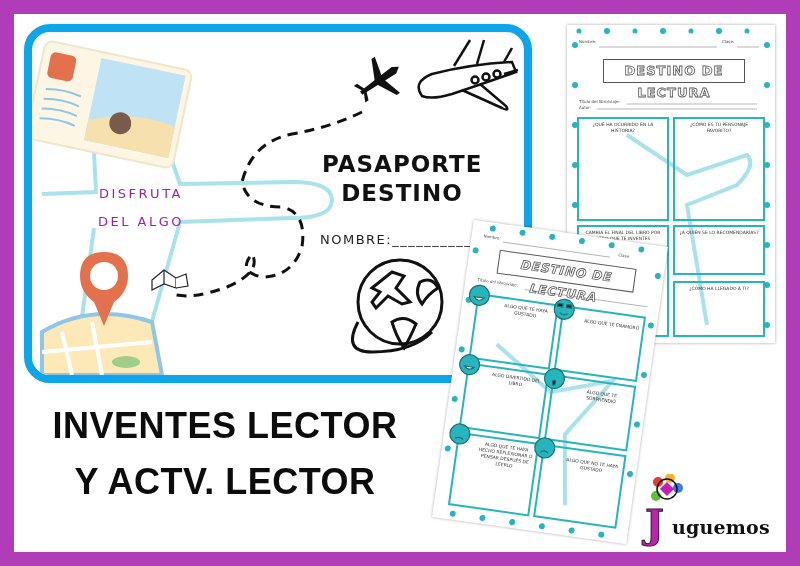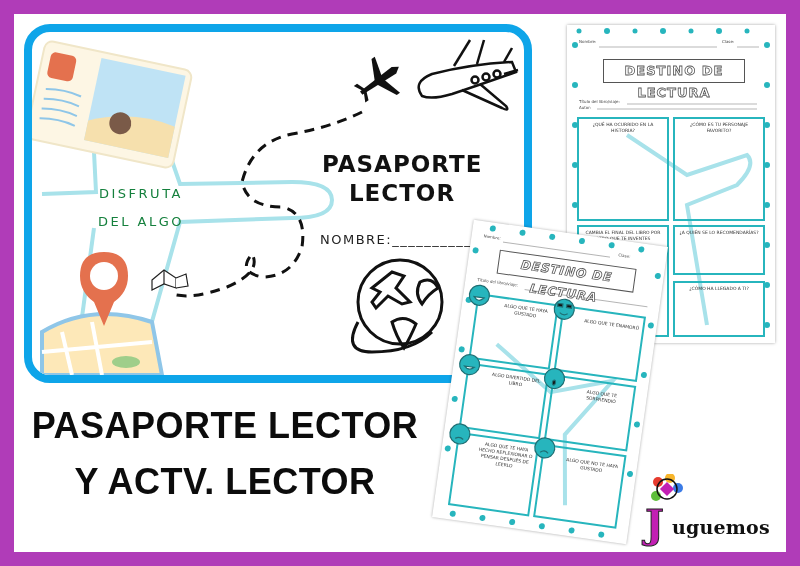--- a/index.html
+++ b/index.html
@@ -1,21 +1,21 @@
 <!DOCTYPE html>
 <html><head>
 <meta charset="utf-8">
 <style>
   html,body{margin:0;padding:0;}
   body{width:800px;height:566px;overflow:hidden;background:#b03cb8;font-family:"Liberation Sans",sans-serif;position:relative;}
   .frame{position:absolute;left:14px;top:14px;width:772px;height:538px;background:#fff;}
   .passport{position:absolute;left:24px;top:24px;width:492px;height:343px;border:8px solid #0ea5e9;border-radius:26px;background:#fff;overflow:hidden;}
   .passport svg{position:absolute;left:0;top:0;}
   .pp-title{position:absolute;left:290px;top:118px;width:160px;text-align:center;font-family:"DejaVu Sans",sans-serif;font-weight:bold;font-size:23px;line-height:29px;color:#111;letter-spacing:1px;}
-  .pp-enjoy{position:absolute;left:44px;top:148px;width:130px;text-align:center;font-family:"DejaVu Sans",sans-serif;font-size:13px;line-height:28px;color:#15803d;letter-spacing:2.5px;}
+  .pp-enjoy{position:absolute;left:44px;top:148px;width:130px;text-align:center;font-family:"DejaVu Sans",sans-serif;font-size:13px;line-height:28px;color:#a21caf;letter-spacing:2.5px;}
   .pp-name{position:absolute;left:288px;top:200px;font-family:"DejaVu Sans",sans-serif;font-size:13px;color:#222;letter-spacing:1.5px;white-space:nowrap;}
   .headline{position:absolute;left:20px;top:398px;width:410px;text-align:center;font-family:"Liberation Sans",sans-serif;font-weight:900;font-size:36px;line-height:56px;color:#0c0c0c;letter-spacing:0.5px;}
   .sheet{position:absolute;background:#fff;box-shadow:0 0 3px rgba(0,0,0,0.35);overflow:hidden;}
   .sheet svg{position:absolute;left:0;top:0;}
   .banner{position:absolute;border:1.5px solid #555;background:#fff;font-family:"DejaVu Sans",sans-serif;font-weight:bold;color:#fff;-webkit-text-stroke:0.8px #555;text-align:center;letter-spacing:1px;}
   .tiny{position:absolute;font-family:"DejaVu Sans",sans-serif;font-size:4.5px;color:#333;text-transform:uppercase;line-height:6px;text-align:center;}
   .tinyl{position:absolute;font-family:"DejaVu Sans",sans-serif;font-size:4px;color:#444;white-space:nowrap;}
   .box{position:absolute;border:2.5px solid #27b5bd;}
   .logo{position:absolute;left:644px;top:474px;width:140px;height:76px;}
   .logo-text{position:absolute;left:662px;top:508px;font-family:"DejaVu Serif",serif;font-weight:bold;font-size:19px;color:#111;letter-spacing:0.2px;text-align:right;}
@@ -86,31 +86,31 @@
     <g>
       <path d="M10 300 Q60 270 120 290 L130 343 L10 343 Z" fill="#fde8b8" stroke="#8fc6e8" stroke-width="4"></path>
       <path d="M30 300 L40 343 M60 290 L70 343 M10 320 L120 310" stroke="#fff" stroke-width="4"></path>
       <ellipse cx="94" cy="330" rx="14" ry="6" fill="#9fce8a"></ellipse>
       <path d="M62 270 Q48 260 48 244 Q48 220 72 220 Q96 220 96 244 Q96 260 82 270 L72 294 Z" fill="#e4714e"></path>
       <circle cx="72" cy="244" r="14" fill="#fff"></circle>
     </g>
   </svg>
   <div class="pp-title">
     <div>PASAPORTE</div>
-    <div>LECTOR</div>
+    <div>DESTINO</div>
   </div>
   <div class="pp-enjoy">
     <div>DISFRUTA</div>
     <div>DEL ALGO</div>
   </div>
   <div class="pp-name">NOMBRE:____________</div>
 </div>
 
 <div class="headline">
-  <div>PASAPORTE  LECTOR</div>
+  <div>INVENTES  LECTOR</div>
   <div>Y ACTV. LECTOR</div>
 </div>
 
 <div class="sheet" style="left:567px;top:25px;width:208px;height:318px;">
   <svg width="208" height="318">
     <g fill="#27b5bd">
       <circle cx="12" cy="6" r="2.5"></circle>
         <circle cx="40" cy="6" r="3"></circle>
         <circle cx="68" cy="6" r="2.5"></circle>
         <circle cx="96" cy="6" r="3"></circle>

